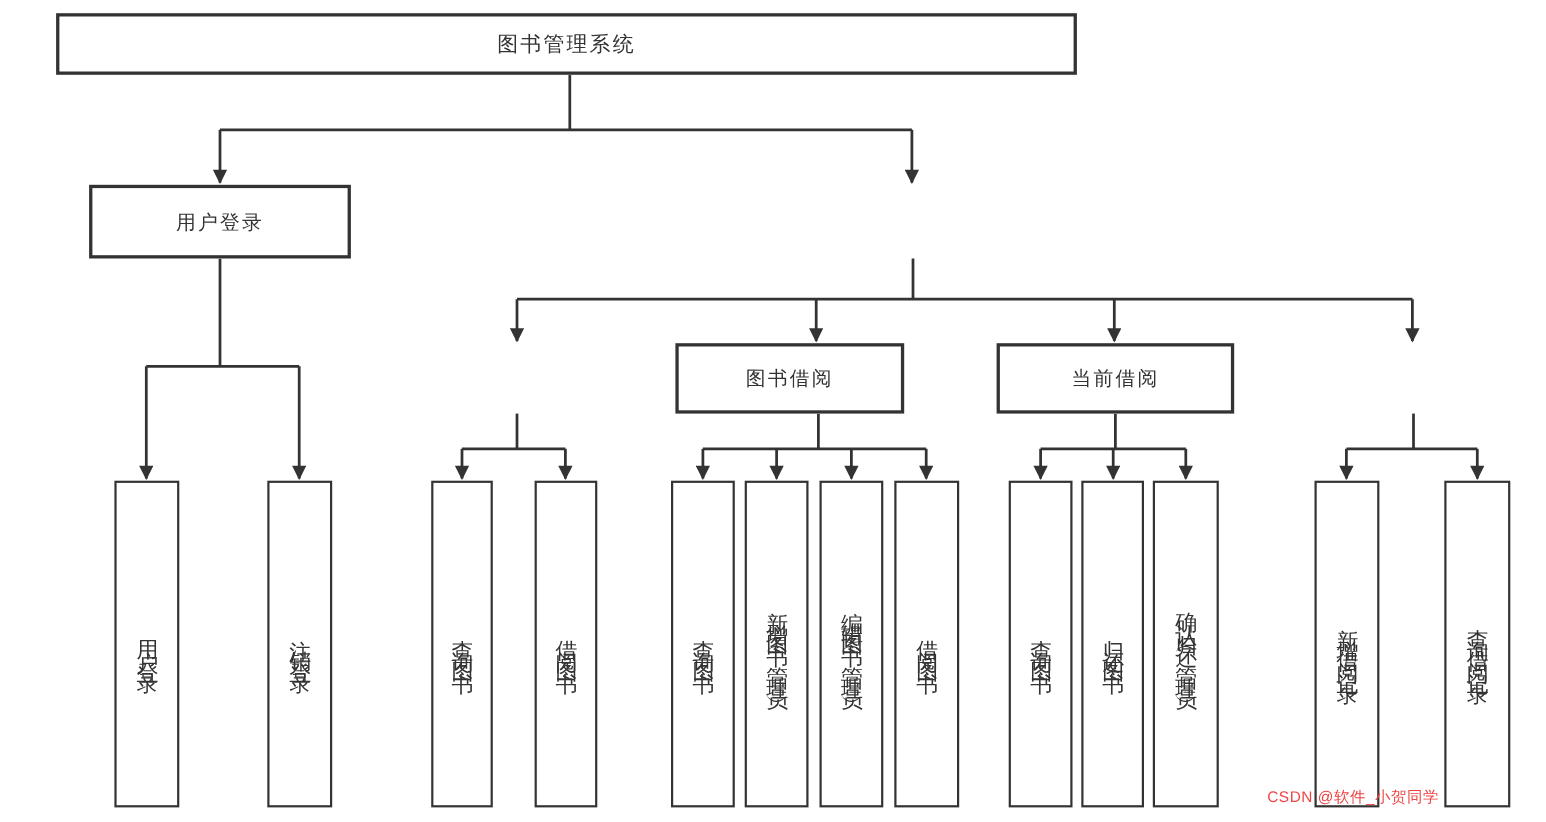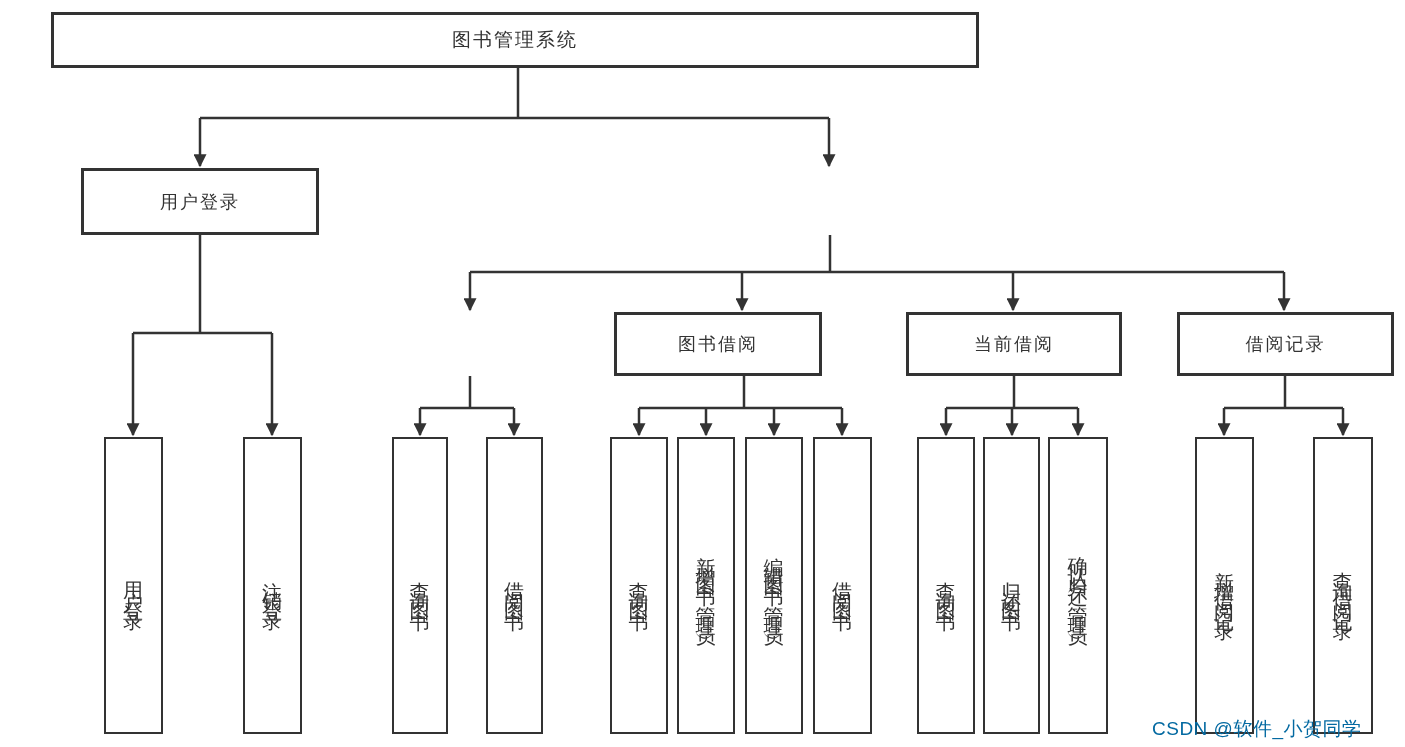--- a/index.html
+++ b/index.html
@@ -55,22 +55,22 @@
     text-orientation: mixed;
     font-size: 20px;
     letter-spacing: 10px;
     line-height: 1;
     white-space: nowrap;
   }
   .watermark {
     position: absolute;
     left: 1152px;
     top: 716px;
-    font-size: 19px;
-    color: #0369a1;
+    font-size: 14px;
+    color: #ef4444;
     letter-spacing: 0.5px;
     white-space: nowrap;
     z-index: 3;
   }
 </style>
 </head>
 <body>
 
 <div class="canvas">
 
@@ -129,23 +129,20 @@
   <div class="box hbox" style="left:81px; top:168px; width:238px; height:67px;">
     <span>用户登录</span>
   </div>
 
   <div class="box hbox" style="left:614px; top:312px; width:208px; height:64px;text-align:center;">
     <span>图书借阅</span>
   </div>
   <div class="box hbox" style="left:906px; top:312px; width:216px; height:64px;">
     <span>当前借阅</span>
   </div>
-  <div class="box hbox" style="left:1177px; top:312px; width:217px; height:64px;">
-    <span>借阅记录</span>
-  </div>
 
   <div class="box vbox" style="left:104px; width:59px;">
     <span>用户登录</span>
   </div>
   <div class="box vbox" style="left:243px; width:59px;">
     <span>注销登录</span>
   </div>
 
   <div class="box vbox" style="left:392px; width:56px;">
     <span>查询图书</span>

